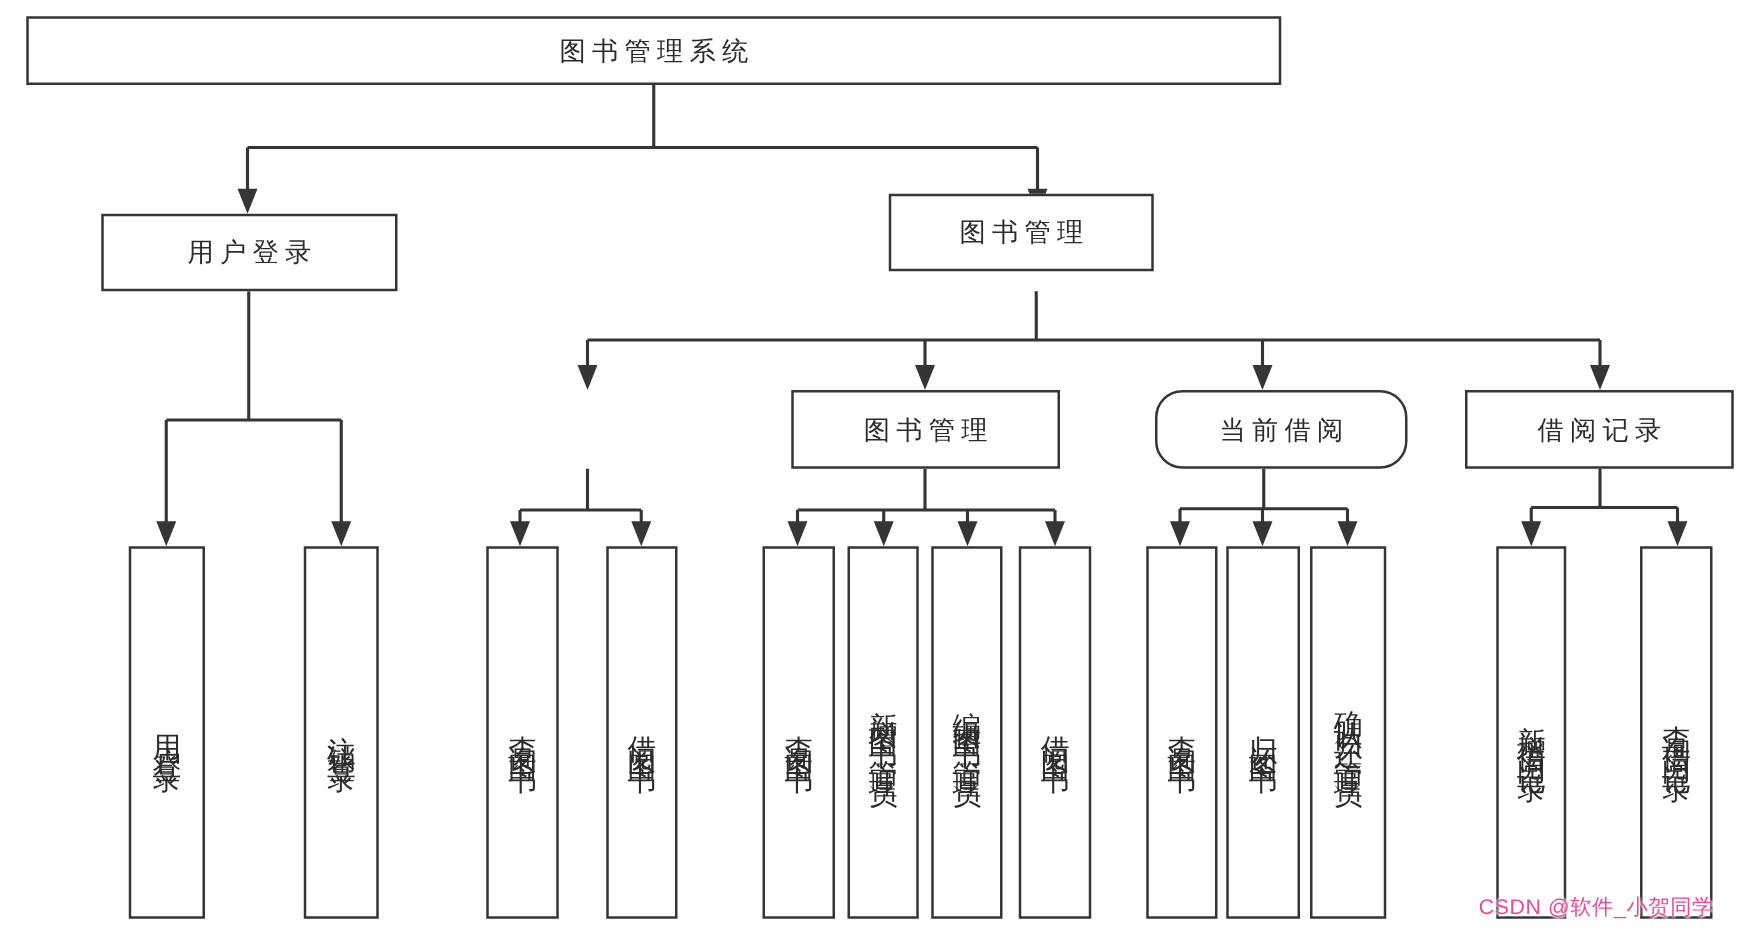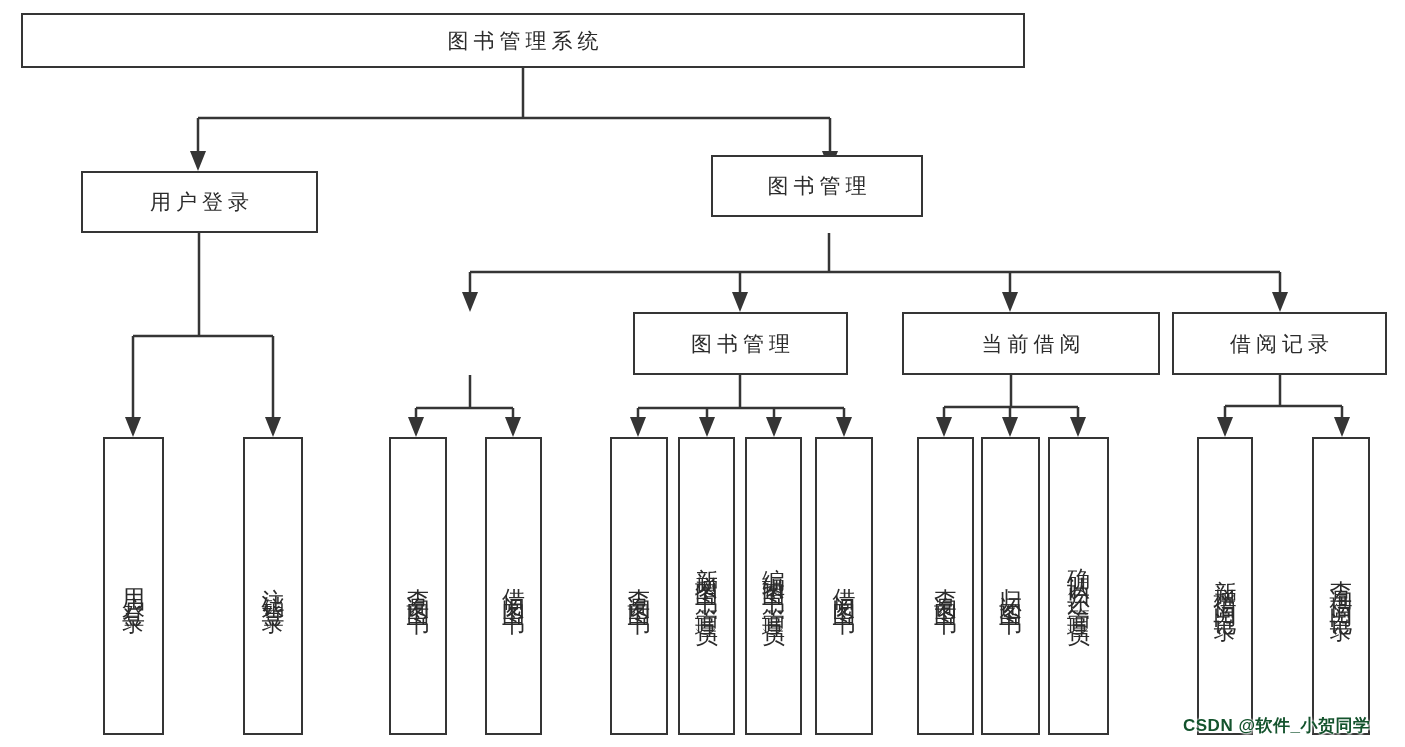--- a/index.html
+++ b/index.html
@@ -21,41 +21,40 @@
     writing-mode:vertical-rl; text-orientation:mixed;
     font-size:23px; letter-spacing:8px; line-height:1; color:#2b2b2b;
     white-space:nowrap;
   }
   
   .n-root   { left:21px;  top:13px;  width:1004px; height:55px; }
   .n-login  { left:81px;  top:171px; width:237px;  height:62px; }
   .n-mgmt   { left:711px; top:155px; width:212px;  height:62px;text-align:center; }
   .n-l3-a   { left:363px; top:312px; width:215px;  height:63px; }
   .n-l3-b   { left:633px; top:312px; width:215px;  height:63px; }
-  .n-l3-c   { left:902px; top:312px; width:258px;  height:63px; }
+  .n-l3-c   { left:924px; top:312px; width:202px;  height:63px;border-radius:22px; }
   .n-l3-d   { left:1172px;top:312px; width:215px;  height:63px; }
   .leaf     { top:437px; height:298px; }
   .lf-1  { left:103px;  width:61px; }
   .lf-2  { left:243px;  width:60px; }
   .lf-3  { left:389px;  width:58px; }
   .lf-4  { left:485px;  width:57px; }
   .lf-5  { left:610px;  width:58px; }
   .lf-6  { left:678px;  width:57px; }
   .lf-7  { left:745px;  width:57px; }
   .lf-8  { left:815px;  width:58px; }
   .lf-9  { left:917px;  width:57px; }
   .lf-10 { left:981px;  width:59px; }
   .lf-11 { left:1048px; width:61px; }
   .lf-12 { left:1197px; width:56px; }
   .lf-13 { left:1312px; width:58px; }
   .watermark {
     position:absolute; left:1183px; top:714px; z-index:5;
-    font-size:17px; letter-spacing:0.5px; color:#14532d; white-space:nowrap;
+    font-size:17px; letter-spacing:0.5px; color:#ec4899; white-space:nowrap;
     text-shadow:0 0 2px #fff, 0 0 3px #fff, 1px 1px 2px #fff;
-    font-weight:bold;
   }
 </style>
 </head>
 <body>
 
 <div class="canvas">
 
   <svg class="connector-layer" width="1405" height="747" viewBox="0 0 1405 747">
     <g stroke="#353535" stroke-width="2.5" fill="none">
 

